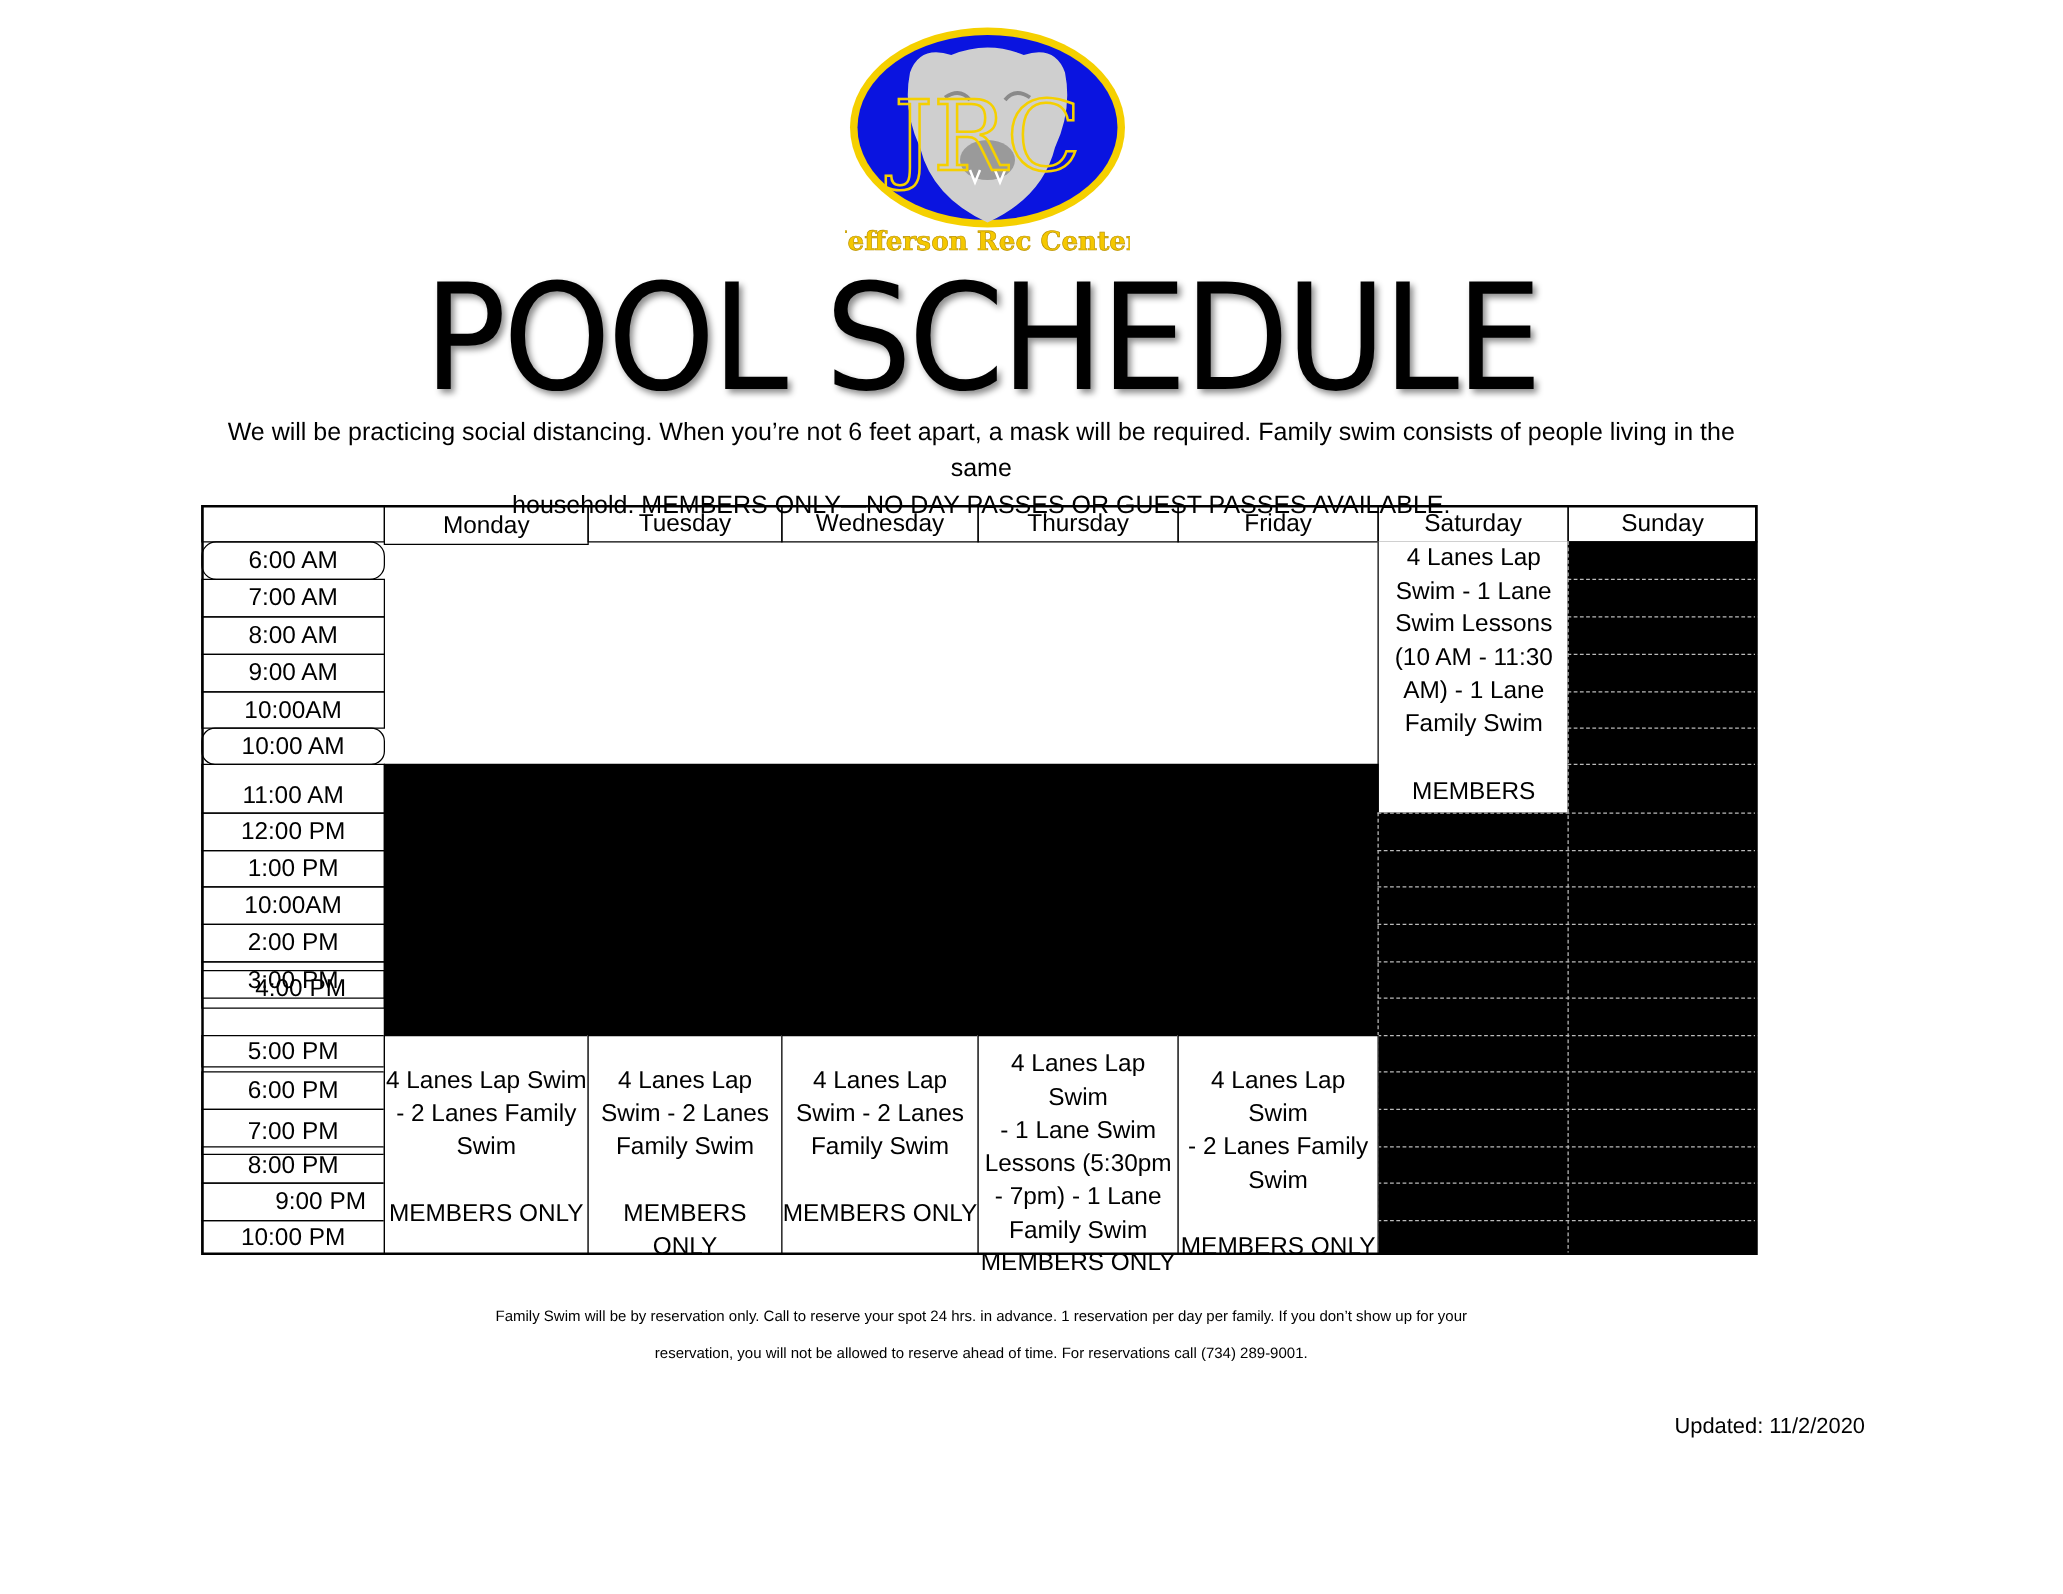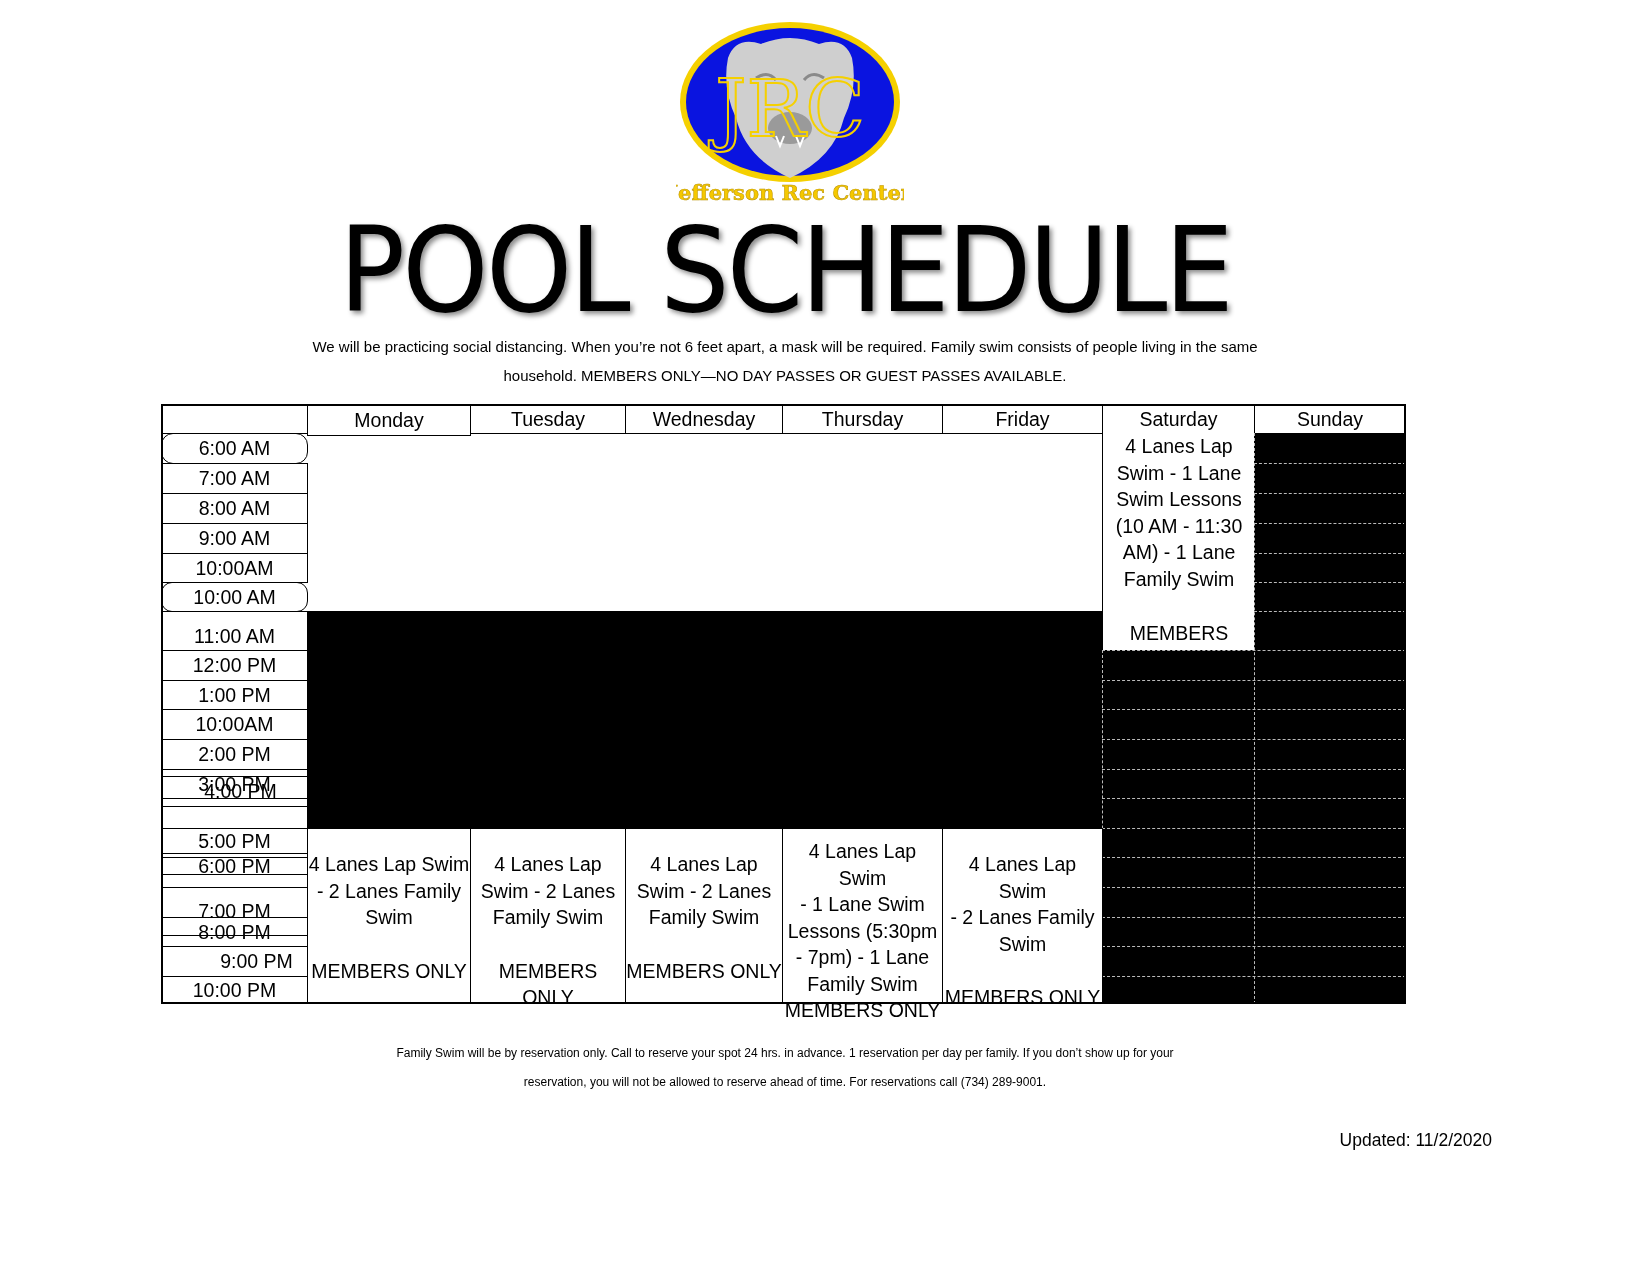--- a/index.html
+++ b/index.html
@@ -1,19 +1,19 @@
 <!DOCTYPE html>
 <html><head>
 <meta charset="utf-8">
 <style>
   html,body{margin:0;padding:0;background:#fff;}
   body{width:1650px;height:1275px;position:relative;overflow:hidden;font-family:"Liberation Sans","DejaVu Sans",sans-serif;color:#000;}
   .logo{position:absolute;left:676px;top:18px;width:228px;height:190px;}
   .title{position:absolute;left:0;top:205px;width:1570px;text-align:center;font-family:"DejaVu Sans","Liberation Sans",sans-serif;font-size:118px;letter-spacing:-3px;line-height:130px;color:#000;text-shadow:3px 3px 5px rgba(0,0,0,0.45);transform:scaleX(0.93);transform-origin:785px 0;}
-  .intro{position:absolute;left:180px;top:332px;width:1210px;text-align:center;font-size:15px;line-height:29px;}
+  .intro{position:absolute;left:180px;top:332px;width:1210px;text-align:center;font-size:20px;line-height:29px;}
   .footer{position:absolute;left:170px;top:1039px;width:1230px;text-align:center;font-size:12px;line-height:29px;}
   .updated{position:absolute;right:158px;top:1130px;font-size:17.5px;}
   .grid{position:absolute;left:161px;top:404px;width:1245px;height:600px;}
   .cell{position:absolute;box-sizing:border-box;display:flex;align-items:center;justify-content:center;text-align:center;font-size:19.5px;line-height:26.5px;}
   .hdr{border:1.5px solid #000;}
   .time{border:1.5px solid #000;font-size:19.5px;}
   .white{background:#fff;border:1.5px solid #000;}
   .black{background:#000;}
   .dash{position:absolute;border-top:1px dashed #bbb;height:0;}
   .vdash{position:absolute;border-left:1px dashed #bbb;width:0;}
@@ -60,22 +60,22 @@
   <div class="cell time" style="left:0;top:149px;width:147px;height:30px;">10:00AM</div>
   <div class="cell time" style="left:0;top:178px;width:147px;height:30px;border-radius:11px;">10:00 AM</div>
   <div class="cell time" style="left:0;top:207px;width:147px;height:40px;padding-top:10px;">11:00 AM</div>
   <div class="cell time" style="left:0;top:246px;width:147px;height:31px;">12:00 PM</div>
   <div class="cell time" style="left:0;top:276px;width:147px;height:30px;">1:00 PM</div>
   <div class="cell time" style="left:0;top:305px;width:147px;height:31px;">10:00AM</div>
   <div class="cell time" style="left:0;top:335px;width:147px;height:31px;">2:00 PM</div>
   <div class="cell time" style="left:0;top:365px;width:147px;height:30px;">3:00 PM</div>
   <div class="cell time" style="left:0;top:372px;width:147px;height:31px;padding-left:12px;">4:00 PM</div>
   <div class="cell time" style="left:0;top:424px;width:147px;height:26px;">5:00 PM</div>
-  <div class="cell time" style="left:0;top:453px;width:147px;height:18px;">6:00 PM</div>
-  <div class="cell time" style="left:0;top:483px;width:147px;height:49px;">7:00 PM</div>
+  <div class="cell time" style="left:0;top:453px;width:147px;height:31px;">6:00 PM</div>
+  <div class="cell time" style="left:0;top:483px;width:147px;height:37px;">7:00 PM</div>
   <div class="cell time" style="left:0;top:513px;width:147px;height:30px;">8:00 PM</div>
   <div class="cell time" style="left:0;top:542px;width:147px;height:31px;padding-left:44px;">9:00 PM</div>
   <div class="cell time" style="left:0;top:572px;width:147px;height:28px;">10:00 PM</div>
 
 
   <div class="cell" style="left:941px;top:29px;width:153px;height:217px;flex-direction:column;justify-content:flex-start;background:#fff;border-left:1.5px solid #000;">
     <div>4 Lanes Lap</div>
     <div>Swim - 1 Lane</div>
     <div>Swim Lessons</div>
     <div>(10 AM - 11:30</div>

